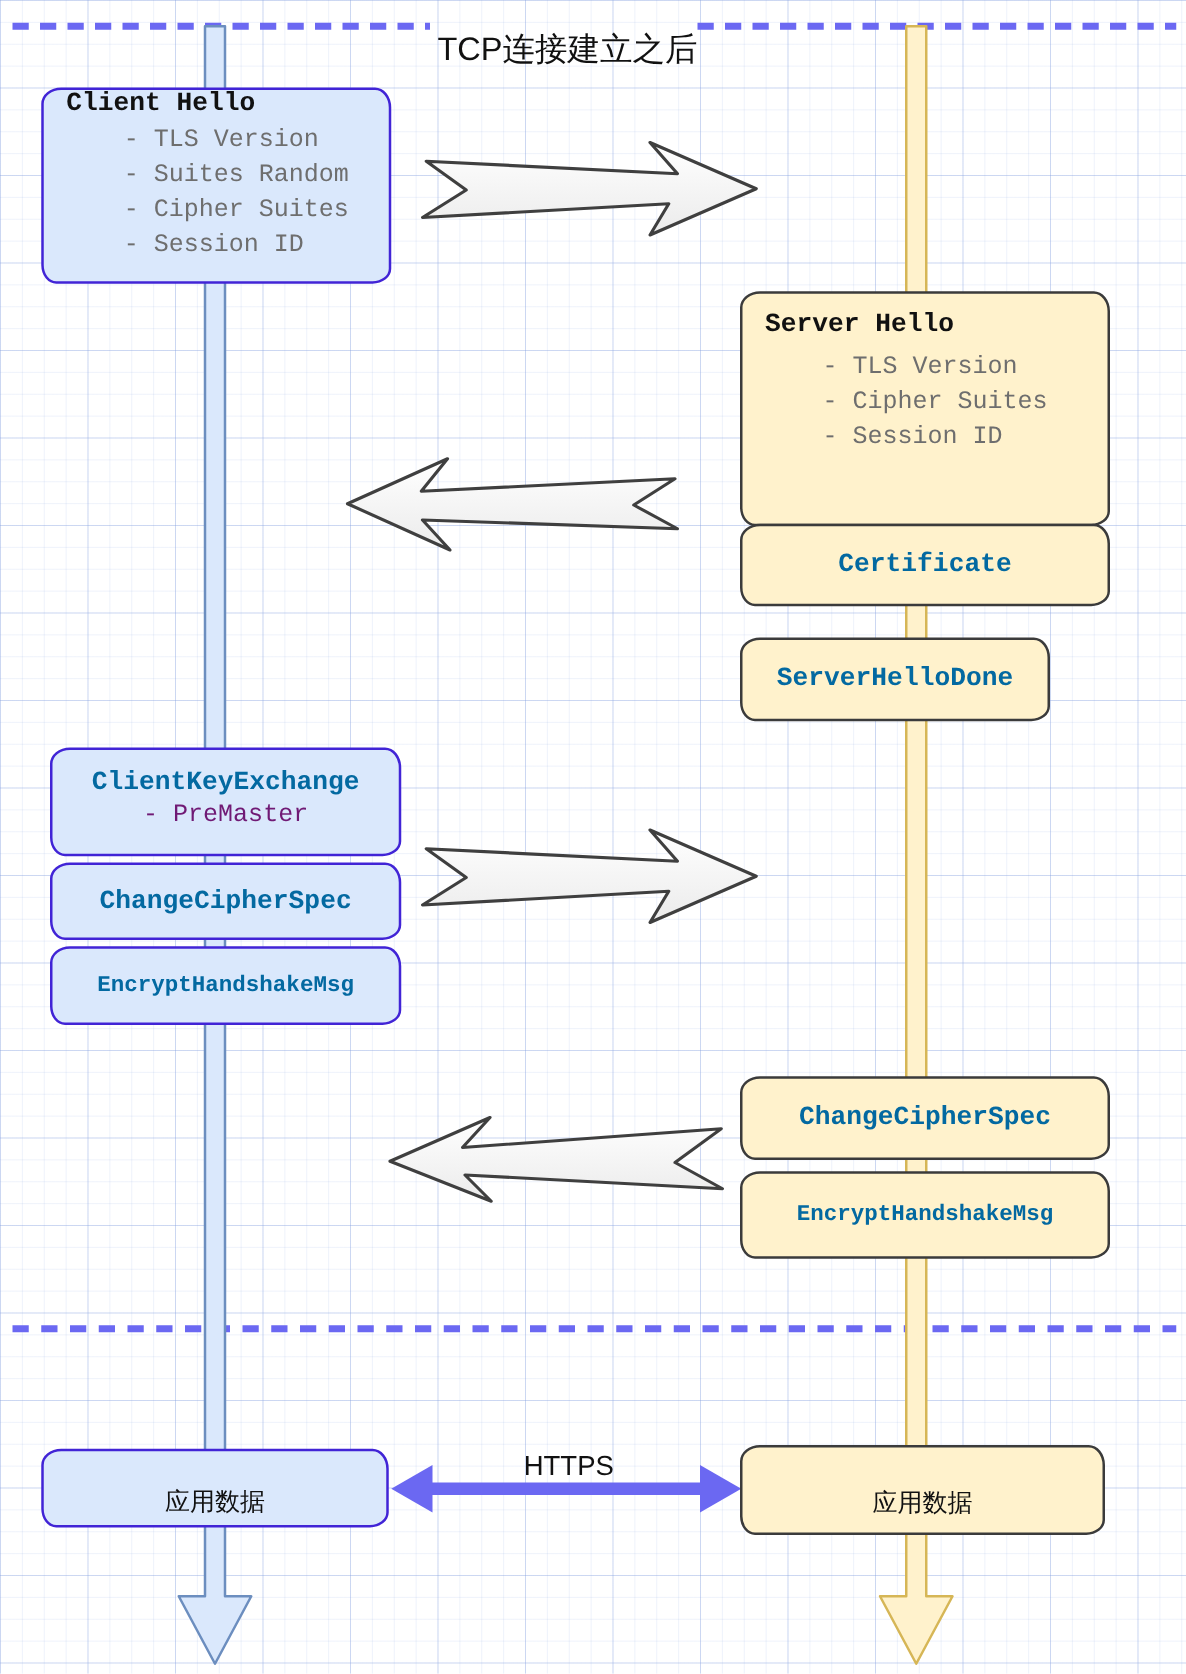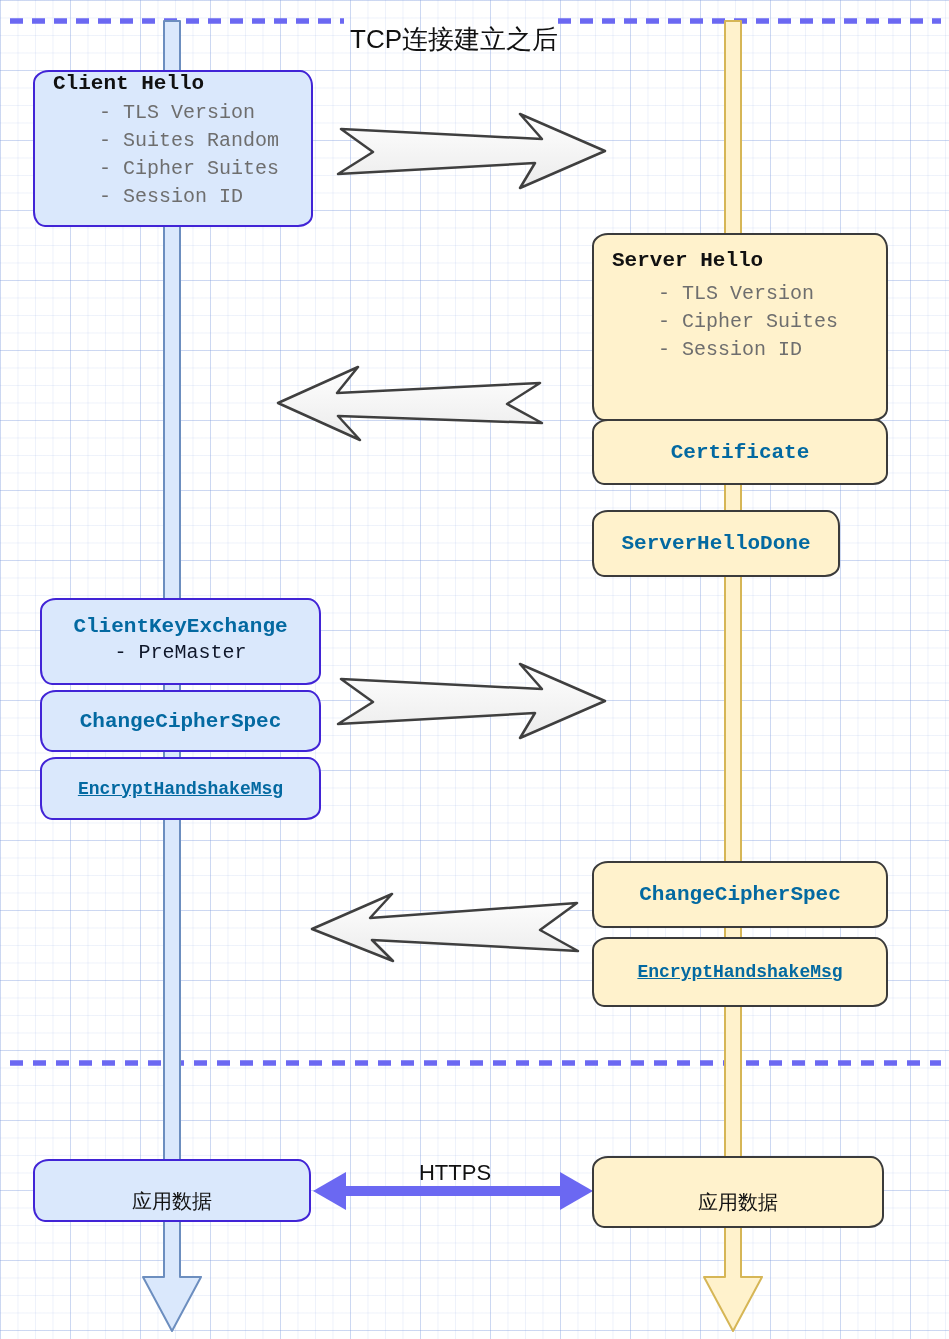--- a/index.html
+++ b/index.html
@@ -32,24 +32,24 @@
   .box-item{
     font-family:"Liberation Mono", monospace;
     color:#6e6e6e; font-size:20px; line-height:28px;
     padding-left:64px; white-space:nowrap;
   }
   .center-box{ display:flex; flex-direction:column; align-items:center; justify-content:center; }
   .center-box .c-title{
     font-family:"Liberation Mono", monospace;
     font-weight:bold; color:#0369a1; font-size:21px; white-space:nowrap;
   }
-  .center-box .c-title.small{ font-size:18px;text-decoration:underline; }
+  .center-box .c-title.small{ font-size:18px; }
   .center-box .c-item{
     font-family:"Liberation Mono", monospace;
-    color:#0f172a; font-size:20px; line-height:30px; white-space:nowrap;
+    color:#701a75; font-size:20px; line-height:30px; white-space:nowrap;
   }
   .cn-label{ font-size:20px; color:#111;margin-top:21px; }
   .page-title{
     position:absolute; left:349px; top:6px; width:210px;
     font-size:26px; color:#111; text-align:center; white-space:nowrap;margin-top:16px;
   }
   .https-label{
     position:absolute; left:405px; top:1160px; width:100px;
     font-size:22px; color:#111; text-align:center;
   }

